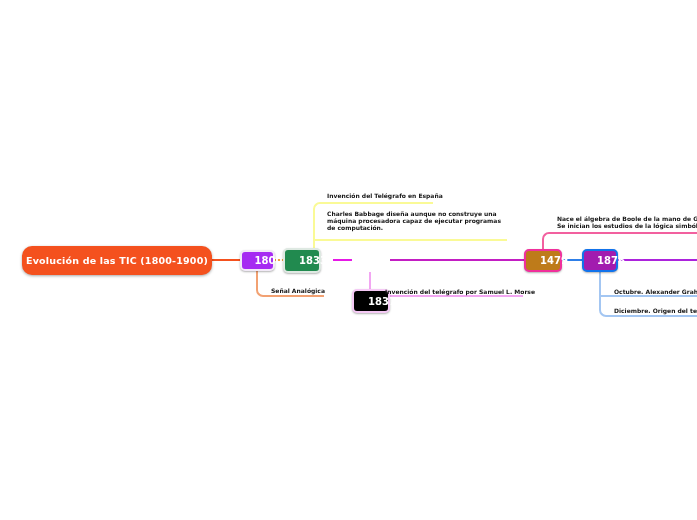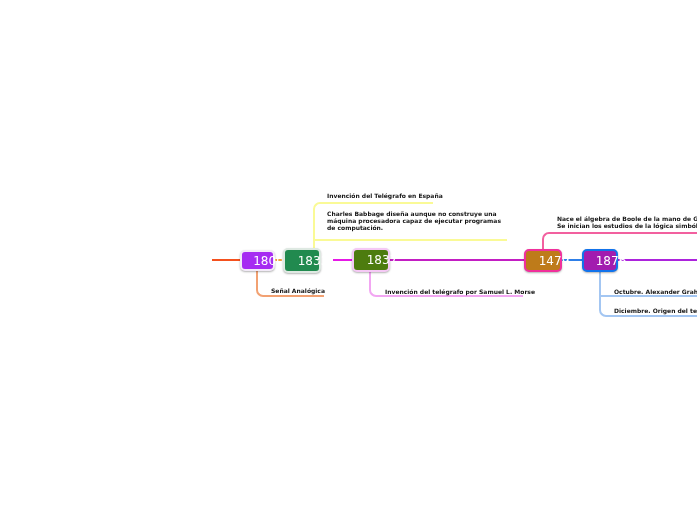--- a/index.html
+++ b/index.html
@@ -17,21 +17,21 @@
     display:flex;align-items:center;justify-content:center;
     color:#ffffff;font-weight:bold;font-size:9.5px;letter-spacing:.2px;
     box-shadow:0 1px 3px rgba(0,0,0,.35);
     white-space:nowrap;
   }
   
   .year-node{
     position:absolute;
     border-radius:5px;border:2px solid transparent;
     display:flex;align-items:center;justify-content:center;
-    color:#ffffff;font-weight:normal;font-size:12px;
+    color:#ffffff;font-weight:bold;font-size:10px;
     box-shadow:0 1px 2px rgba(0,0,0,.3);
     box-sizing:border-box;
     padding-left:22px;
   }
   .n1800{left:240px;top:250px;width:35px;height:21px;}
   .n1833{left:283px;top:248px;width:38px;height:25px;}
   .n1837{left:352px;top:248px;width:38px;height:24px;}
   .n1847{left:524px;top:249px;width:38px;height:23px;}
   .n1876{left:582px;top:249px;width:36px;height:23px;}
   
@@ -85,24 +85,25 @@
   <div class="seg s6" style="background-color: rgb(172, 35, 220);"></div>
 
   <div class="elbow eb-1800" style="border-color: rgb(242, 161, 114);"></div>
   <div class="elbow eb-1833" style="border-color: rgb(250, 250, 150);"></div>
   <div class="ln-1833" style="background-color: rgb(250, 250, 150);"></div>
   <div class="elbow eb-1837" style="border-color: rgb(242, 166, 242);"></div>
   <div class="elbow eb-1847" style="border-color: rgb(242, 96, 159);"></div>
   <div class="elbow eb-1876" style="border-color: rgb(163, 198, 242);"></div>
   <div class="ln-1876" style="background-color: rgb(163, 198, 242);"></div>
 
+  <div class="root-node" style="background-color: rgb(244, 81, 30); color: rgb(255, 255, 255);">Evolución de las TIC (1800-1900)</div>
 
   <div class="year-node n1800" style="background-color: rgb(166, 43, 242); border-color: rgb(242, 234, 247);">1800</div>
   <div class="year-node n1833" style="background-color: rgb(33, 138, 79); border-color: rgb(222, 233, 226);">1833</div>
-  <div class="year-node n1837" style="background-color: #4d7c0f; border-color: rgb(245, 201, 245);">1837</div>
+  <div class="year-node n1837" style="background-color: #000000; border-color: rgb(245, 201, 245); margin-top: 41px;">1837</div>
   <div class="year-node n1847" style="background-color: rgb(190, 123, 26); border-color: rgb(240, 48, 156);">1479</div>
   <div class="year-node n1876" style="background-color: #a21caf; border-color: rgb(18, 115, 235);">1876</div>
 
   <div class="ann a-espana">Invención del Telégrafo en España</div>
   <div class="ann ann-wrap a-babbage">Charles Babbage diseña aunque no construye una máquina procesadora capaz de ejecutar programas de computación.</div>
   <div class="ann a-senal">Señal Analógica</div>
   <div class="ann a-morse">Invención del telégrafo por Samuel L. Morse</div>
   <div class="ann ann-pre a-boole">Nace el álgebra de Boole de la mano de Georg
 Se inician los estudios de la lógica simbólica.</div>
   <div class="ann a-octubre">Octubre. Alexander Graham</div>

